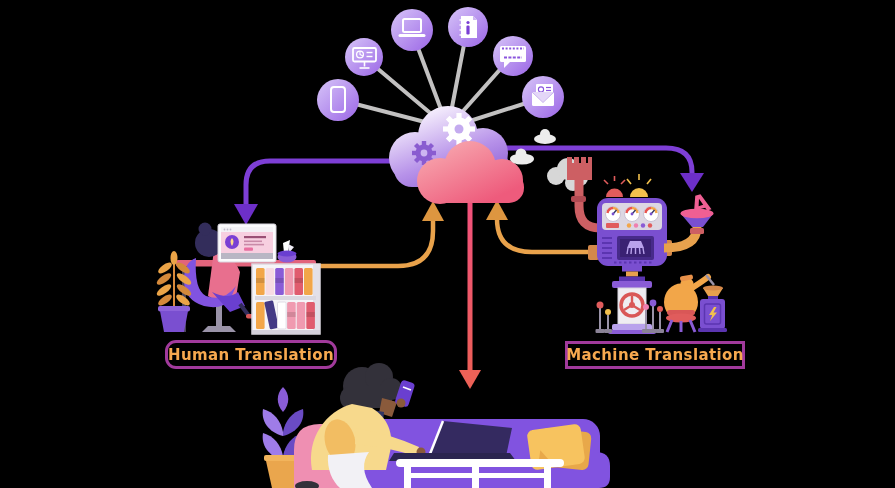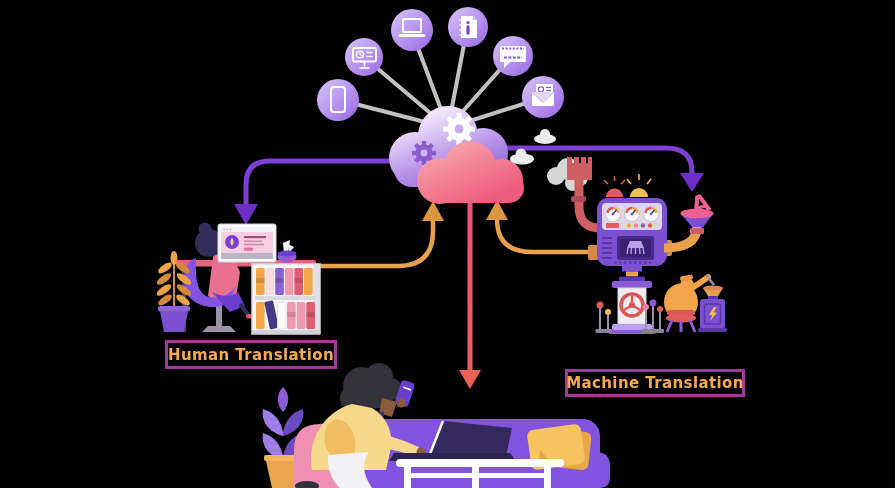--- a/index.html
+++ b/index.html
@@ -10,22 +10,22 @@
   }
   #art{position:absolute;left:0;top:0;}
   .label-box{
     position:absolute;display:flex;align-items:center;justify-content:center;
     border:3px solid var(--label-border,#a13a9c);
     font-weight:700;letter-spacing:.4px;box-sizing:border-box;
     background:transparent;white-space:nowrap;
   }
   .label-orange{color:var(--label-text-orange,#f7a94f);font-size:15px;}
   .label-red{color:var(--label-text-red,#e8484f);font-size:14px;}
-  #label-human{left:165px;top:340px;width:172px;height:29px;}
-  #label-machine{left:565px;top:341px;width:180px;height:28px;margin-top:28px;}
+  #label-human{left:165px;top:340px;width:172px;height:29px;border-radius:11px;}
+  #label-machine{left:565px;top:341px;width:180px;height:28px;}
   #label-consumer{left:422px;top:390px;width:96px;height:27px;}
 </style>
 </head>
 <body>
 
 <div id="stage">
 
 <svg id="art" width="895" height="488" viewBox="0 0 895 488">
   <defs>
     <linearGradient id="gNode" x1="0" y1="0" x2="1" y2="1">

